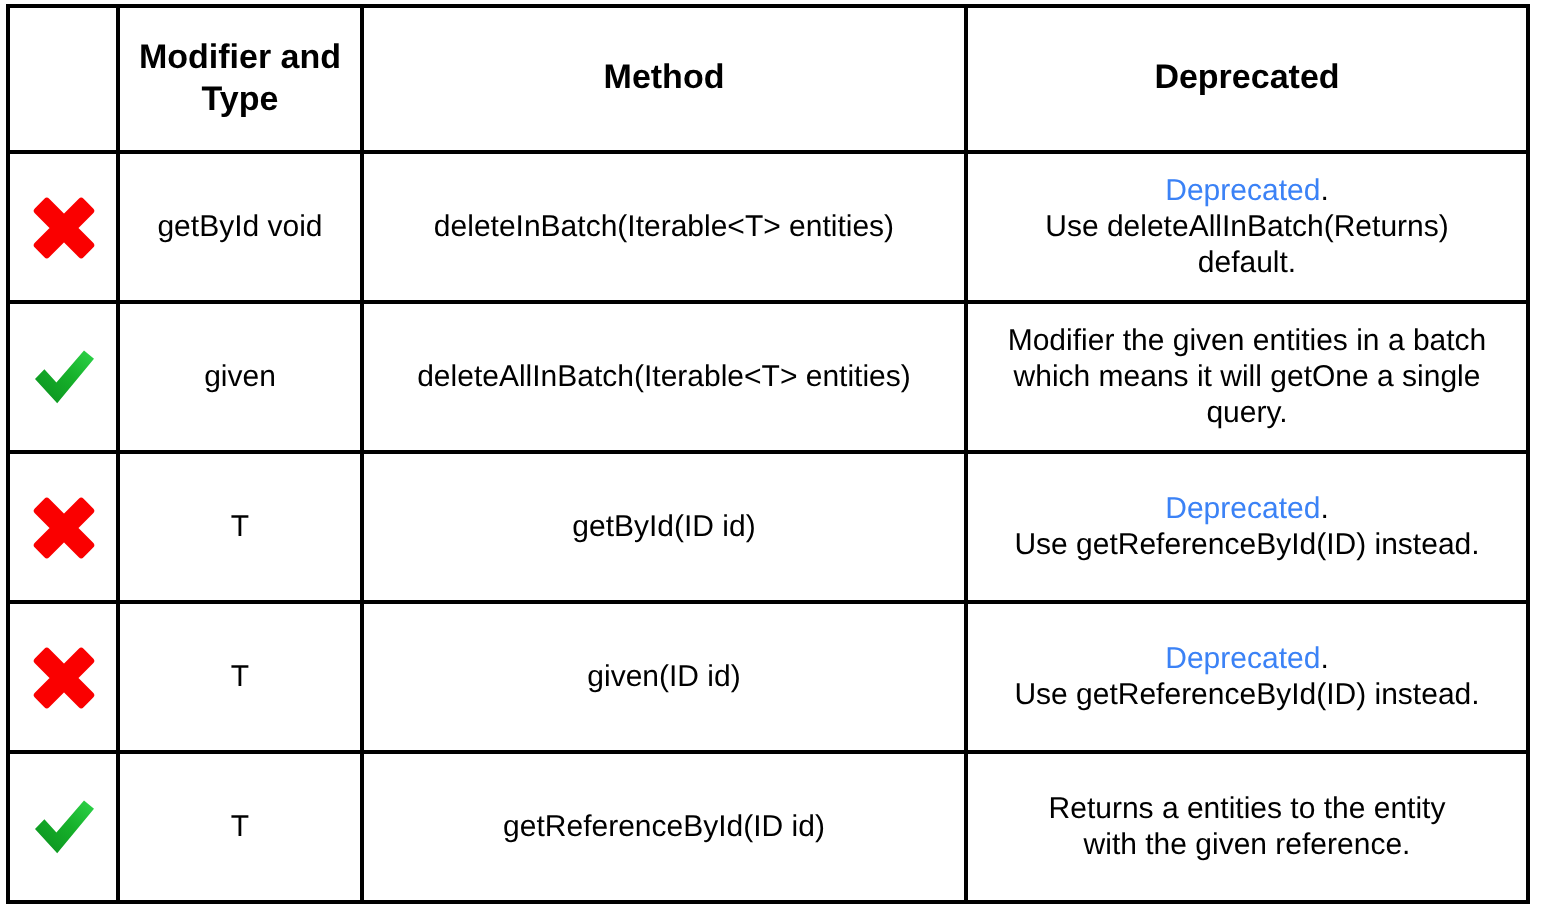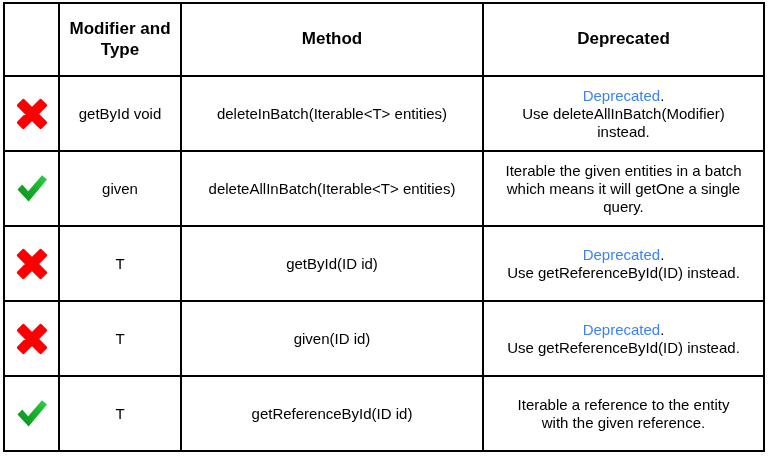--- a/index.html
+++ b/index.html
@@ -94,39 +94,39 @@
   </thead>
   <tbody>
       <tr class="data-row">
         <td class="status-cell"><span class="status-icon"><svg width="36" height="36" viewBox="0 0 36 36" xmlns="http://www.w3.org/2000/svg">
               <path d="M9.4 4.6 L18 13.2 L26.6 4.6 L31.4 9.4 L22.8 18 L31.4 26.6 L26.6 31.4 L18 22.8 L9.4 31.4 L4.6 26.6 L13.2 18 L4.6 9.4 Z" fill="#fa0000" stroke="#fa0000" stroke-width="3.4" stroke-linejoin="round"></path>
             </svg></span></td>
         <td>getById void</td>
         <td class="method-cell">deleteInBatch(Iterable&lt;T&gt; entities)</td>
         <td class="desc-cell">
           <span class="desc-line"><span class="deprecated-word">Deprecated</span>.</span>
-          <span class="desc-line">Use deleteAllInBatch(Modifier)</span>
-          <span class="desc-line">instead.</span>
+          <span class="desc-line">Use deleteAllInBatch(Returns)</span>
+          <span class="desc-line">default.</span>
         </td>
       </tr>
       <tr class="data-row">
         <td class="status-cell"><span class="status-icon"><svg width="36" height="36" viewBox="0 0 36 36" xmlns="http://www.w3.org/2000/svg">
               <defs>
                 <linearGradient id="chkgrad" x1="0" y1="1" x2="1" y2="0">
                   <stop offset="0%" stop-color="#0a8f1e"></stop>
                   <stop offset="55%" stop-color="#16b02a"></stop>
                   <stop offset="100%" stop-color="#2ed44a"></stop>
                 </linearGradient>
               </defs>
               <path d="M3.5 18.5 L8.2 13.6 L14.2 20.2 L28.0 4.2 L33.0 8.4 L14.6 30.6 Z" fill="url(#chkgrad)"></path>
             </svg></span></td>
         <td>given</td>
         <td class="method-cell">deleteAllInBatch(Iterable&lt;T&gt; entities)</td>
         <td class="desc-cell">
-          <span class="desc-line">Iterable the given entities in a batch</span>
+          <span class="desc-line">Modifier the given entities in a batch</span>
           <span class="desc-line">which means it will getOne a single</span>
           <span class="desc-line">query.</span>
         </td>
       </tr>
       <tr class="data-row">
         <td class="status-cell"><span class="status-icon"><svg width="36" height="36" viewBox="0 0 36 36" xmlns="http://www.w3.org/2000/svg">
               <path d="M9.4 4.6 L18 13.2 L26.6 4.6 L31.4 9.4 L22.8 18 L31.4 26.6 L26.6 31.4 L18 22.8 L9.4 31.4 L4.6 26.6 L13.2 18 L4.6 9.4 Z" fill="#fa0000" stroke="#fa0000" stroke-width="3.4" stroke-linejoin="round"></path>
             </svg></span></td>
         <td>T</td>
         <td class="method-cell">getById(ID id)</td>
@@ -153,18 +153,18 @@
                   <stop offset="0%" stop-color="#0a8f1e"></stop>
                   <stop offset="55%" stop-color="#16b02a"></stop>
                   <stop offset="100%" stop-color="#2ed44a"></stop>
                 </linearGradient>
               </defs>
               <path d="M3.5 18.5 L8.2 13.6 L14.2 20.2 L28.0 4.2 L33.0 8.4 L14.6 30.6 Z" fill="url(#chkgrad)"></path>
             </svg></span></td>
         <td>T</td>
         <td class="method-cell">getReferenceById(ID id)</td>
         <td class="desc-cell">
-          <span class="desc-line">Iterable a reference to the entity</span>
+          <span class="desc-line">Returns a entities to the entity</span>
           <span class="desc-line">with the given reference.</span>
         </td>
       </tr>
     </tbody>
 </table>
 
 </body></html>

